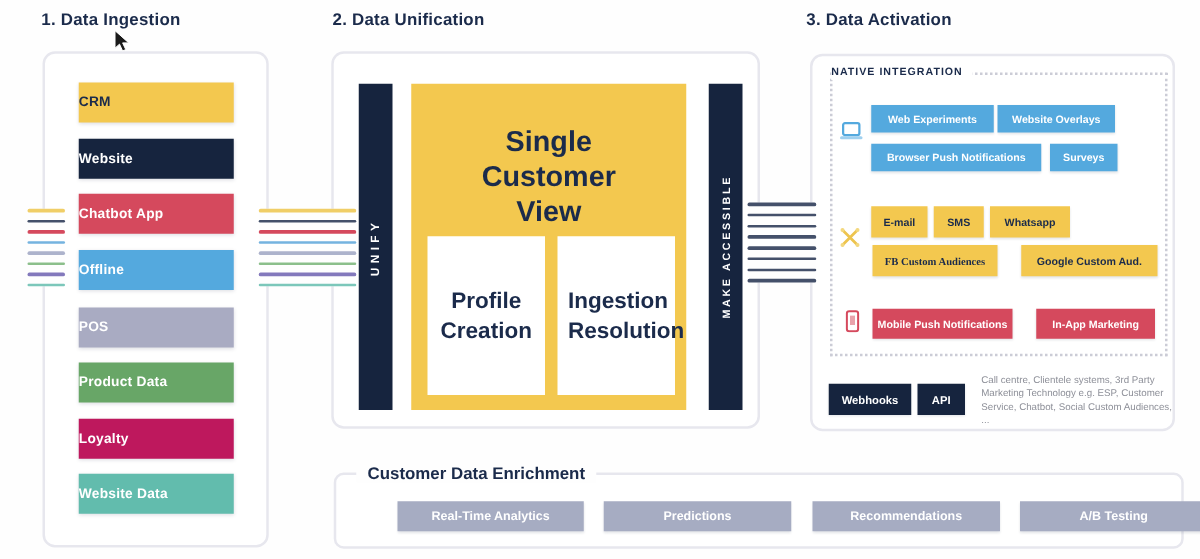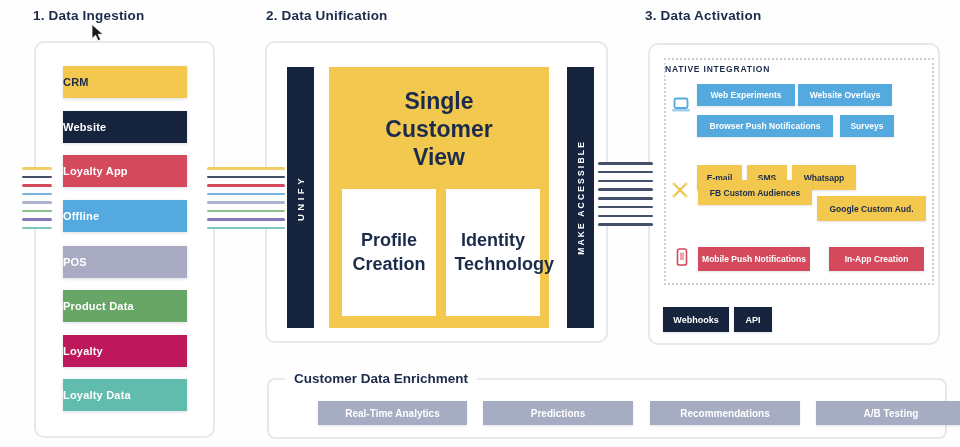--- a/index.html
+++ b/index.html
@@ -36,31 +36,31 @@
     display: flex; align-items: center; justify-content: center;
   }
   .vbar span {
     writing-mode: vertical-rl; transform: rotate(180deg);
     color: #fff; font-weight: bold; white-space: nowrap;
   }
   #unify-bar span { font-size: 9.5px; letter-spacing: 3.5px; }
   #access-bar span { font-size: 8.5px; letter-spacing: 2.2px; }
   #scv-box { position: absolute; left: 62px; top: 24px; width: 220px; height: 261px; }
   #scv-title {
-    margin: 20px auto 0; width: 150px; text-align: center;
+    margin: 32px auto 0; width: 150px; text-align: center;
     font-size: 23px; line-height: 1.22; font-weight: bold; color: #1b2b4b;
   }
   .subbox {
     position: absolute; top: 122px; width: 94px; height: 127px; background: #fff;
     display: flex; align-items: center; justify-content: center; text-align: center;
   }
   .subbox span { display:block; width: 82%; font-size: 18px; font-weight: bold; color: #1b2b4b; line-height: 1.3; }
   
   #ni-label {
-    position: absolute; left: 15px; top: 19px; z-index: 2; background: #fff;
+    position: absolute; left: 15px; top: 7px; z-index: 2; background: #fff;
     padding: 0 8px 2px 0; font-size: 8.5px; font-weight: bold;
     letter-spacing: 0.8px; color: #1b2b4b;
   }
   #ni-dotted {
     position: absolute; left: 14px; top: 13px; width: 270px; height: 227px;
     border: 2px dotted #cbccd6;
   }
   .chan-btn {
     position: absolute; display: flex; align-items: center; justify-content: center;
     text-align: center; font-size: 8.5px; font-weight: bold; z-index: 2;
@@ -103,36 +103,36 @@
   </div>
 
   <div class="panel" style="left:34px; top:41px; width:181px; height:397px;">
     <div class="src-bar" style="top: 23px; background: rgb(243, 200, 79);">
         <span style="color: rgb(27, 43, 75);">CRM</span>
       </div>
     <div class="src-bar" style="top: 68px; background: rgb(22, 36, 62);">
         <span style="color: rgb(255, 255, 255);">Website</span>
       </div>
     <div class="src-bar" style="top: 112px; background: rgb(213, 73, 93);">
-        <span style="color: rgb(255, 255, 255);">Loyalty App</span>
+        <span style="color: rgb(255, 255, 255);">Chatbot App</span>
       </div>
     <div class="src-bar" style="top: 157px; background: rgb(84, 169, 222);">
         <span style="color: rgb(255, 255, 255);">Offline</span>
       </div>
     <div class="src-bar" style="top: 203px; background: rgb(169, 171, 194);">
         <span style="color: rgb(255, 255, 255);">POS</span>
       </div>
     <div class="src-bar" style="top: 247px; background: rgb(104, 166, 103);">
         <span style="color: rgb(255, 255, 255);">Product Data</span>
       </div>
     <div class="src-bar" style="top: 292px; background: #be185d;">
         <span style="color: rgb(255, 255, 255);">Loyalty</span>
       </div>
     <div class="src-bar" style="top: 336px; background: rgb(98, 188, 173);">
-        <span style="color: rgb(255, 255, 255);">Loyalty Data</span>
+        <span style="color: rgb(255, 255, 255);">Website Data</span>
       </div>
   </div>
 
   <div class="bundle" style="left:22px; top:167px; width:30px; height:62px;">
     <div class="fline" style="background: rgb(240, 206, 103);"></div>
     <div class="fline" style="background: rgb(68, 80, 106);"></div>
     <div class="fline" style="background: rgb(213, 73, 93);"></div>
     <div class="fline" style="background: rgb(116, 179, 223);"></div>
     <div class="fline" style="background: rgb(173, 179, 204);"></div>
     <div class="fline" style="background: rgb(140, 191, 139);"></div>
@@ -163,21 +163,21 @@
   <div class="panel" style="left:265px; top:41px; width:343px; height:302px;">
     <div class="vbar" id="unify-bar" style="left: 20px; background: rgb(22, 36, 62);">
       <span>UNIFY</span>
     </div>
     <div id="scv-box" style="background: rgb(243, 200, 79);">
       <div id="scv-title">Single Customer View</div>
       <div class="subbox" style="left:13px">
         <span>Profile Creation</span>
       </div>
       <div class="subbox" style="left:117px">
-        <span>Identity Technology</span>
+        <span>Ingestion Resolution</span>
       </div>
     </div>
     <div class="vbar" id="access-bar" style="left: 300px; background: rgb(22, 36, 62);">
       <span>MAKE ACCESSIBLE</span>
     </div>
   </div>
 
   <div class="panel" style="left:648px; top:43px; width:292px; height:302px;">
     <div id="ni-label">NATIVE INTEGRATION</div>
     <div id="ni-dotted"></div>
@@ -198,34 +198,35 @@
         <path d="M3 3 L15 15 M15 3 L3 15" stroke="#edc44e" stroke-width="2.2" stroke-linecap="round" fill="none"></path>
         <circle cx="3" cy="3" r="1.6" fill="#f3d87e"></circle>
           <circle cx="15" cy="3" r="1.6" fill="#f3d87e"></circle>
         <circle cx="3" cy="15" r="1.6" fill="#f3d87e"></circle>
           <circle cx="15" cy="15" r="1.6" fill="#f3d87e"></circle>
       </svg>
     </div>
     <div class="chan-btn chan-yellow" style="left: 47px; top: 120px; width: 45px; height: 25px; background: rgb(243, 200, 79);">E-mail</div>
     <div class="chan-btn chan-yellow" style="left: 97px; top: 120px; width: 40px; height: 25px; background: rgb(243, 200, 79);">SMS</div>
     <div class="chan-btn chan-yellow" style="left: 142px; top: 120px; width: 64px; height: 25px; background: rgb(243, 200, 79);">Whatsapp</div>
-    <div class="chan-btn chan-yellow" style="left: 48px; top: 135px; width: 114px; height: 25px; background: rgb(243, 200, 79);">FB Custom Audiences</div>
+    <div class="chan-btn chan-yellow" style="left: 48px; top: 151px; width: 100px; height: 25px; background: rgb(243, 200, 79); font-family: Liberation Serif, serif;">FB Custom Audiences</div>
     <div class="chan-btn chan-yellow" style="left: 167px; top: 151px; width: 109px; height: 25px; background: rgb(243, 200, 79);">Google Custom Aud.</div>
 
     <div class="grp-icon" style="left:26px; top:203px;">
       <svg width="12" height="18" viewBox="0 0 12 18">
         <rect x="1.5" y="1" width="9" height="16" rx="1.8" fill="none" stroke="#d5495d" stroke-width="1.6"></rect>
         <rect x="4" y="4.5" width="4" height="7.5" fill="#e9a3ac"></rect>
       </svg>
     </div>
     <div class="chan-btn chan-red" style="left: 48px; top: 202px; width: 112px; height: 24px; background: rgb(213, 73, 93);">Mobile Push Notifications</div>
-    <div class="chan-btn chan-red" style="left: 179px; top: 202px; width: 95px; height: 24px; background: rgb(213, 73, 93);">In-App Creation</div>
+    <div class="chan-btn chan-red" style="left: 179px; top: 202px; width: 95px; height: 24px; background: rgb(213, 73, 93);">In-App Marketing</div>
 
     <div class="chan-btn chan-navy" style="left: 13px; top: 262px; width: 66px; height: 25px; font-size: 9px; background: rgb(22, 36, 62);">Webhooks</div>
     <div class="chan-btn chan-navy" style="left: 84px; top: 262px; width: 38px; height: 25px; font-size: 9px; background: rgb(22, 36, 62);">API</div>
+    <div id="api-note">Call centre, Clientele systems, 3rd Party Marketing Technology e.g. ESP, Customer Service, Chatbot, Social Custom Audiences, ...</div>
   </div>
 
   <div class="panel" style="left:267px; top:378px; width:680px; height:61px; border-radius:8px;">
     <div id="enrich-legend">Customer Data Enrichment</div>
     <div class="enrich-btn" style="left: 18px; width: 149px; background: rgb(166, 172, 194);">Real-Time Analytics</div>
     <div class="enrich-btn" style="left: 183px; width: 150px; background: rgb(166, 172, 194);">Predictions</div>
     <div class="enrich-btn" style="left: 516px; width: 150px; background: rgb(166, 172, 194);">A/B Testing</div>
     <div class="enrich-btn" style="left: 350px; width: 150px; background: rgb(166, 172, 194);">Recommendations</div>
   </div>
 

